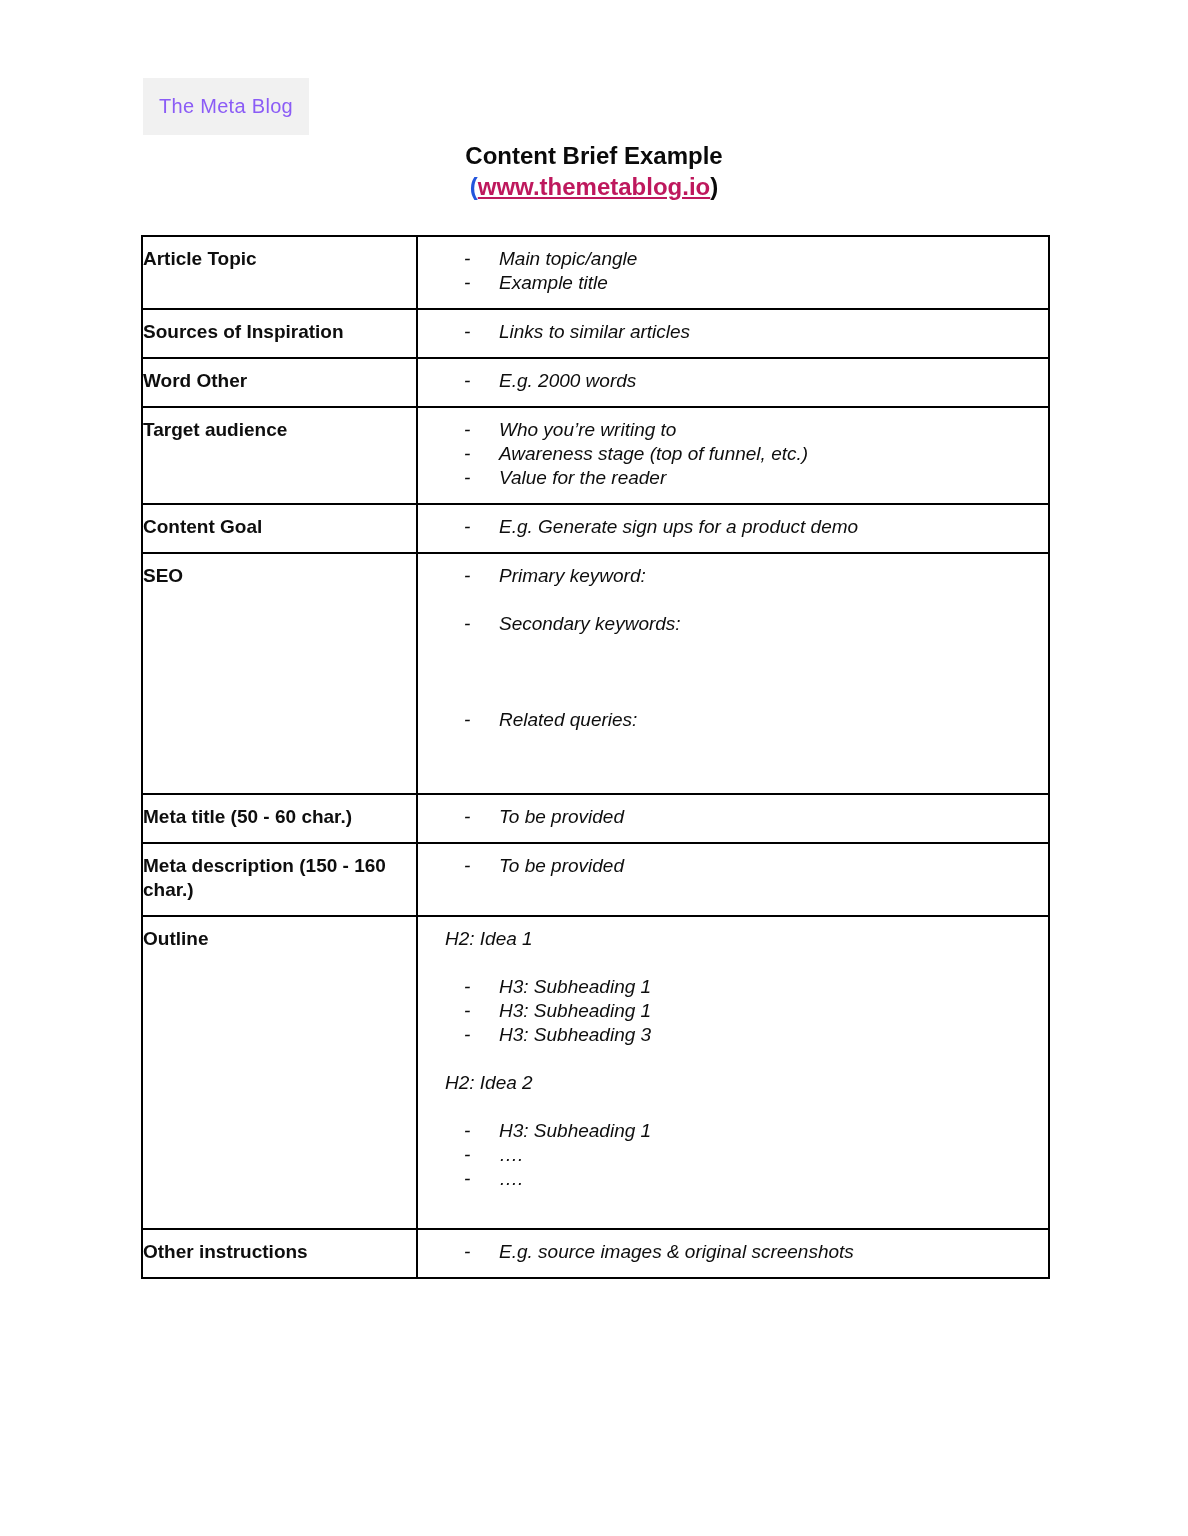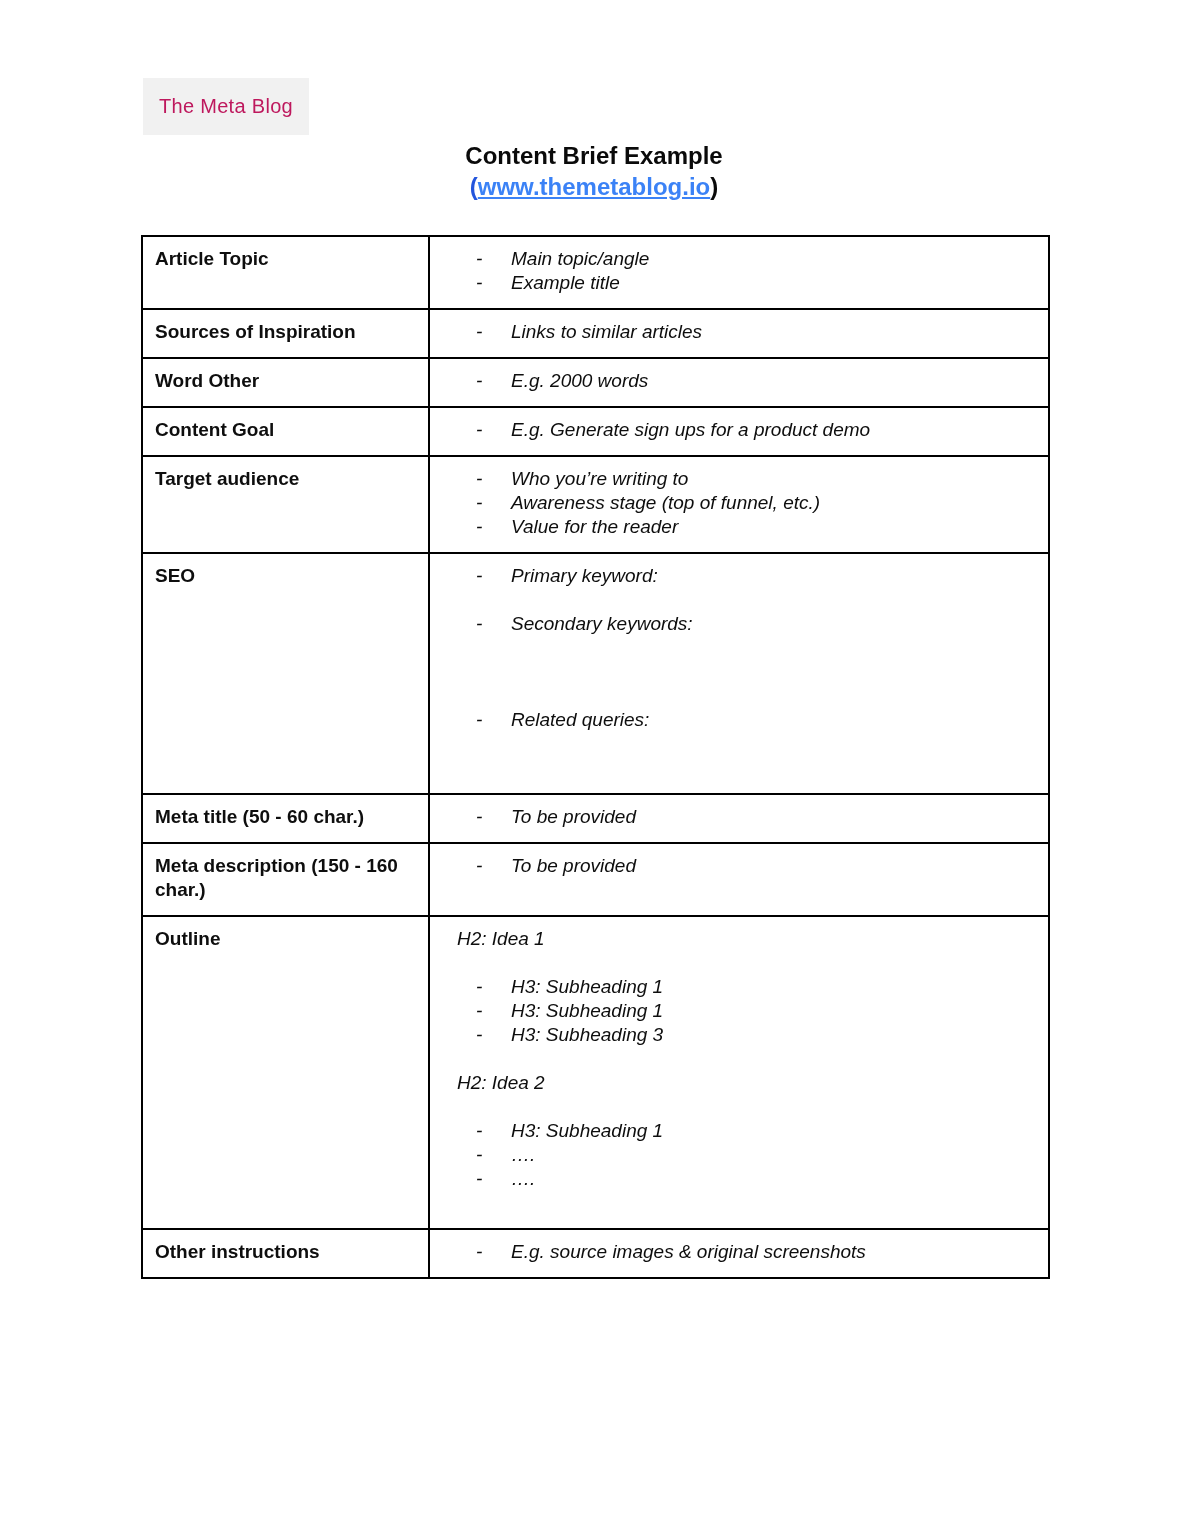--- a/index.html
+++ b/index.html
@@ -57,46 +57,46 @@
   }
   .brief-table td {
     border: 2px solid #000000;
     vertical-align: top;
   }
   .label-cell {
     width: 267px;
     font-weight: bold;
     font-size: 19px;
     line-height: 24px;
-    padding: 10px 6px 13px 12px;
+    padding: 10px 6px 13px 0;
   }
   .content-cell {
     font-style: italic;
     font-size: 19px;
     line-height: 24px;
     padding: 10px 10px 13px 11px;
   }
   .item { min-height: 24px; }
   .item.bullet { display: flex; margin-left: 35px; }
   .item.bullet .dash { flex: 0 0 35px; width: 35px; }
   .item.plain { margin-left: 16px; }
   .gap { width: 100%; }
 </style>
 </head>
 <body>
 
 <div class="page">
 
   <div class="logo-box" style="background: rgb(241, 241, 241);">
-    <span class="logo-text" style="color: #be185d;">The Meta Blog</span>
+    <span class="logo-text" style="color: #8b5cf6;">The Meta Blog</span>
   </div>
 
   <div class="doc-header">
     <div>Content Brief Example</div>
-    <div class="doc-link-line"><span class="paren-open" style="color: rgb(35, 85, 220);">(</span><a class="doc-link" style="color: #3b82f6;">www.themetablog.io</a><span class="paren-close">)</span></div>
+    <div class="doc-link-line"><span class="paren-open" style="color: rgb(35, 85, 220);">(</span><a class="doc-link" style="color: #be185d;">www.themetablog.io</a><span class="paren-close">)</span></div>
   </div>
 
   <table class="brief-table">
     <tbody>
         <tr>
           <td class="label-cell"><span>Article Topic</span></td>
           <td class="content-cell">
             <div class="item bullet">
               <span class="dash">-</span>
               <span class="txt">Main topic/angle</span>
@@ -119,42 +119,42 @@
         <tr>
           <td class="label-cell"><span>Word Other</span></td>
           <td class="content-cell">
             <div class="item bullet">
               <span class="dash">-</span>
               <span class="txt">E.g. 2000 words</span>
             </div>
           </td>
         </tr>
         <tr>
+          <td class="label-cell"><span>Target audience</span></td>
+          <td class="content-cell">
+            <div class="item bullet">
+              <span class="dash">-</span>
+              <span class="txt">Who you’re writing to</span>
+            </div>
+            <div class="item bullet">
+              <span class="dash">-</span>
+              <span class="txt">Awareness stage (top of funnel, etc.)</span>
+            </div>
+            <div class="item bullet">
+              <span class="dash">-</span>
+              <span class="txt">Value for the reader</span>
+            </div>
+          </td>
+        </tr>
+        <tr>
           <td class="label-cell"><span>Content Goal</span></td>
           <td class="content-cell">
             <div class="item bullet">
               <span class="dash">-</span>
               <span class="txt">E.g. Generate sign ups for a product demo</span>
-            </div>
-          </td>
-        </tr>
-        <tr>
-          <td class="label-cell"><span>Target audience</span></td>
-          <td class="content-cell">
-            <div class="item bullet">
-              <span class="dash">-</span>
-              <span class="txt">Who you’re writing to</span>
-            </div>
-            <div class="item bullet">
-              <span class="dash">-</span>
-              <span class="txt">Awareness stage (top of funnel, etc.)</span>
-            </div>
-            <div class="item bullet">
-              <span class="dash">-</span>
-              <span class="txt">Value for the reader</span>
             </div>
           </td>
         </tr>
         <tr>
           <td class="label-cell"><span>SEO</span></td>
           <td class="content-cell">
             <div class="item bullet">
               <span class="dash">-</span>
               <span class="txt">Primary keyword:</span>
             </div>

